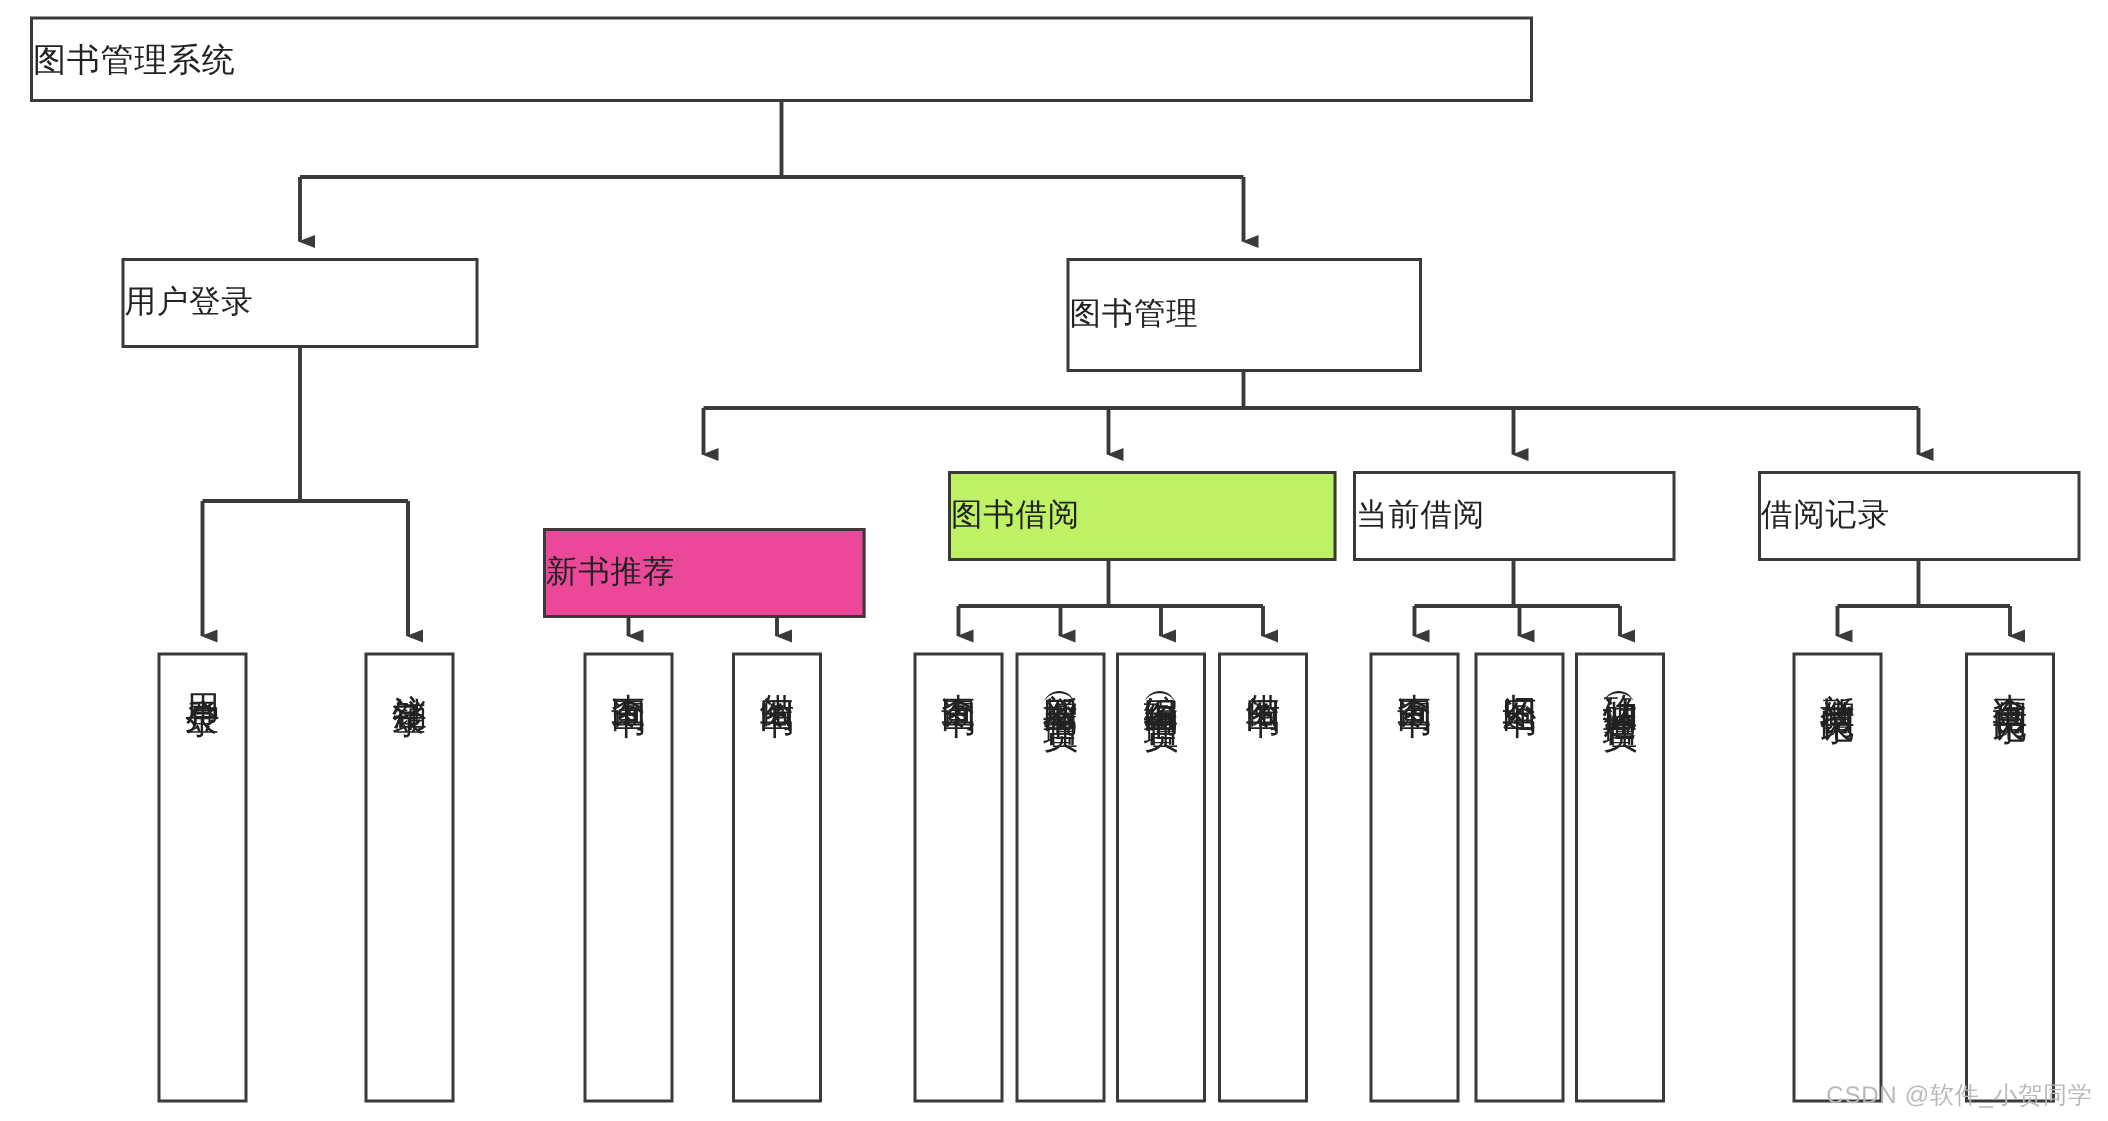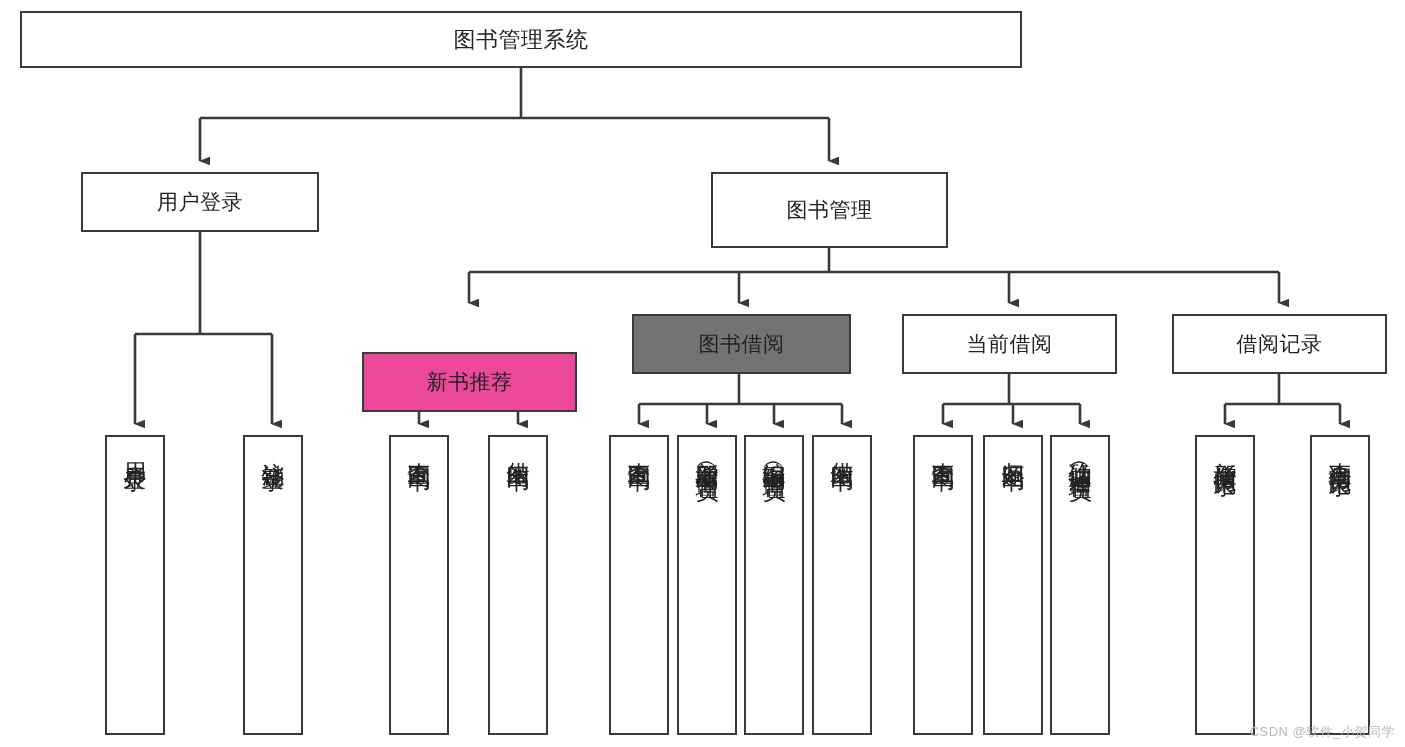--- a/index.html
+++ b/index.html
@@ -26,21 +26,21 @@
     height: 747px;
     pointer-events: none;
   }
   .node {
     position: absolute;
     box-sizing: border-box;
     border: 2.5px solid #3a3a3a;
     background: #ffffff;
     display: flex;
     align-items: center;
-    justify-content: center;
+    justify-content: flex-start;
     color: #222222;
     z-index: 2;
   }
   .node-label {
     display: block;
     text-align: center;
     line-height: 1.18;
     letter-spacing: 0.5px;
     color: #222222;
   }
@@ -64,21 +64,21 @@
     -webkit-text-orientation: upright;
     font-size: 23px;
     line-height: 1.0;
     letter-spacing: 2.5px;
     white-space: nowrap;
   }
   .watermark {
     position: absolute;
     right: 10px;
     bottom: 6px;
-    font-size: 13px;
+    font-size: 16px;
     color: #b9b9b9;
     letter-spacing: 0.5px;
     z-index: 5;
     white-space: nowrap;
     font-family: "Liberation Sans", "DejaVu Sans", sans-serif;
   }
 </style>
 </head>
 <body>
 
@@ -141,21 +141,21 @@
   <div class="node horiz" style="left: 81px; top: 172px; width: 238px; height: 60px; border-color: rgb(58, 58, 58); background: rgb(255, 255, 255);">
     <span class="node-label" style="color: rgb(34, 34, 34);">用户登录</span>
   </div>
   <div class="node horiz" style="left: 711px; top: 172px; width: 237px; height: 76px; border-color: rgb(58, 58, 58); background: rgb(255, 255, 255);">
     <span class="node-label" style="color: rgb(34, 34, 34);">图书管理</span>
   </div>
 
   <div class="node horiz" style="left: 362px; top: 314px; width: 215px; height: 60px; border-color: rgb(58, 58, 58); background: #ec4899; margin-top: 38px;">
     <span class="node-label" style="color: rgb(34, 34, 34);">新书推荐</span>
   </div>
-  <div class="node horiz" style="left: 632px; top: 314px; width: 219px; height: 60px; border-color: rgb(58, 58, 58); background: #737373;">
+  <div class="node horiz" style="left: 632px; top: 314px; width: 259px; height: 60px; border-color: rgb(58, 58, 58); background: #bef264;">
     <span class="node-label" style="color: rgb(34, 34, 34);">图书借阅</span>
   </div>
   <div class="node horiz" style="left: 1172px; top: 314px; width: 215px; height: 60px; border-color: rgb(58, 58, 58); background: rgb(255, 255, 255);">
     <span class="node-label" style="color: rgb(34, 34, 34);">借阅记录</span>
   </div>
   <div class="node horiz" style="left: 902px; top: 314px; width: 215px; height: 60px; border-color: rgb(58, 58, 58); background: rgb(255, 255, 255);">
     <span class="node-label" style="color: rgb(34, 34, 34);">当前借阅</span>
   </div>
 
   <div class="node vert" style="left: 105px; top: 435px; width: 60px; height: 300px; border-color: rgb(58, 58, 58); background: rgb(255, 255, 255);">

